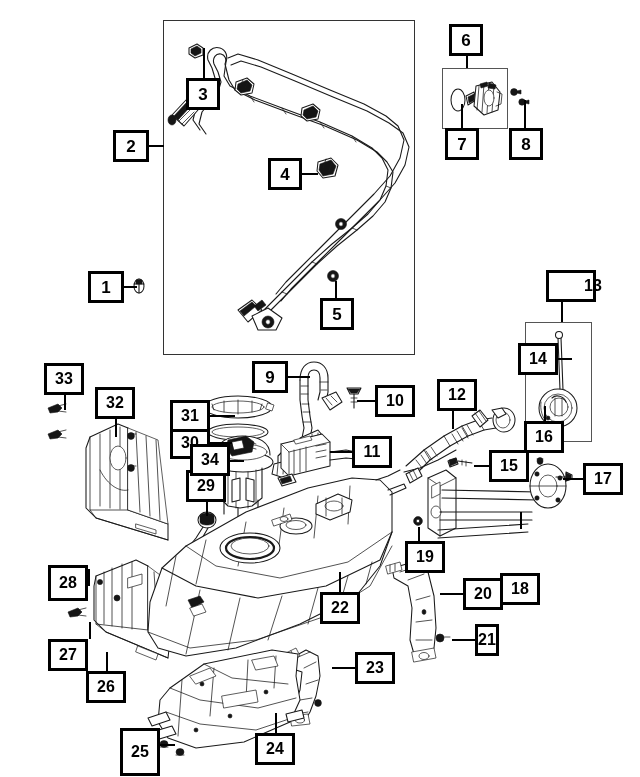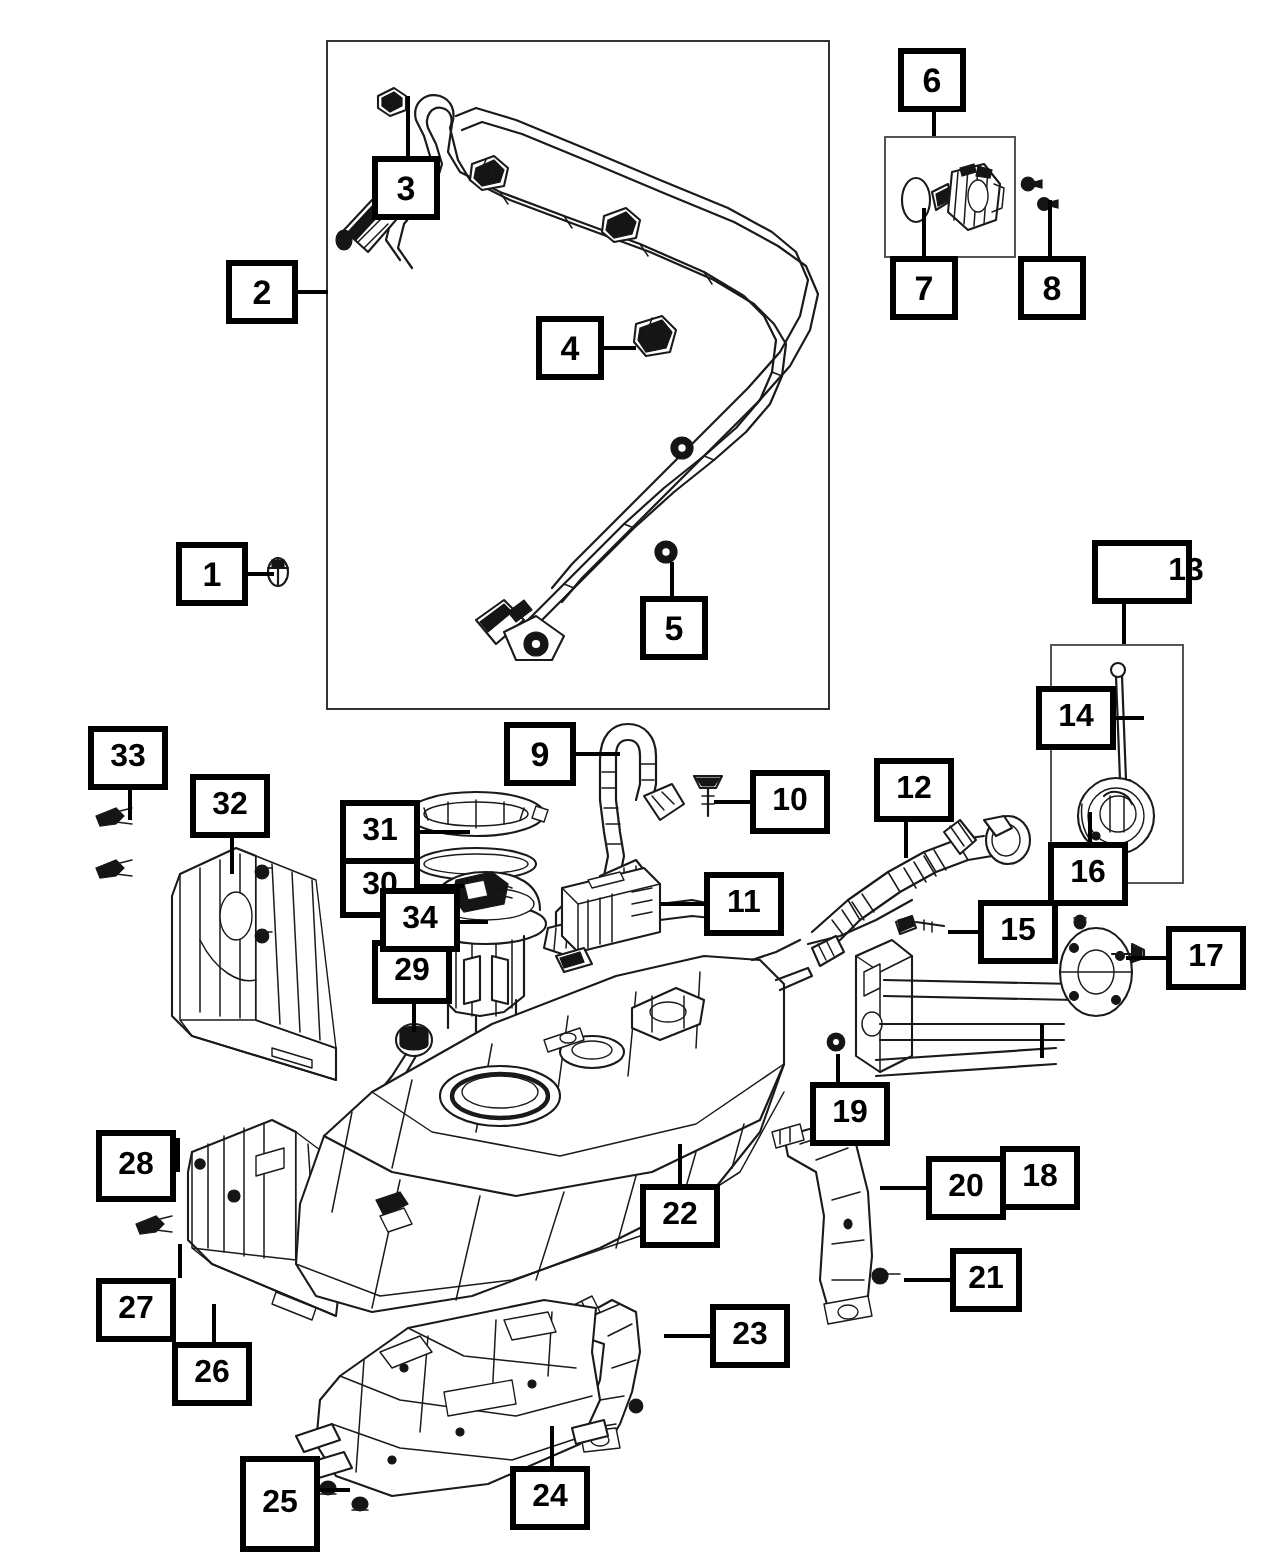--- a/index.html
+++ b/index.html
@@ -477,21 +477,21 @@
   <div class="callout sm" style="left:352px;top:436px;width:40px;height:32px;">11</div>
   <div class="callout sm" style="left:437px;top:379px;width:40px;height:32px;">12</div>
   <div class="callout sm" style="left:546px;top:270px;width:38px;height:32px;padding-left:44px;">13</div>
   <div class="callout sm" style="left:518px;top:343px;width:40px;height:32px;">14</div>
   <div class="callout sm" style="left:489px;top:450px;width:40px;height:32px;">15</div>
   <div class="callout sm" style="left:524px;top:421px;width:40px;height:32px;">16</div>
   <div class="callout sm" style="left:583px;top:463px;width:40px;height:32px;">17</div>
   <div class="callout sm" style="left:500px;top:529px;width:40px;height:32px;margin-top:44px;">18</div>
   <div class="callout sm" style="left:405px;top:541px;width:40px;height:32px;">19</div>
   <div class="callout sm" style="left:463px;top:578px;width:40px;height:32px;">20</div>
-  <div class="callout sm" style="left:475px;top:624px;width:36px;height:32px;">21</div>
+  <div class="callout sm" style="left:475px;top:624px;width:24px;height:32px;">21</div>
   <div class="callout sm" style="left:320px;top:592px;width:40px;height:32px;">22</div>
   <div class="callout sm" style="left:355px;top:652px;width:40px;height:32px;">23</div>
   <div class="callout sm" style="left:255px;top:733px;width:40px;height:32px;">24</div>
   <div class="callout sm" style="left:120px;top:728px;width:40px;height:48px;">25</div>
   <div class="callout sm" style="left:86px;top:671px;width:40px;height:32px;">26</div>
   <div class="callout sm" style="left:48px;top:639px;width:40px;height:32px;">27</div>
   <div class="callout sm" style="left:48px;top:537px;width:40px;height:36px;margin-top:28px;">28</div>
   <div class="callout sm" style="left:186px;top:470px;width:40px;height:32px;">29</div>
   <div class="callout sm" style="left:170px;top:427px;width:40px;height:32px;">30</div>
   <div class="callout sm" style="left:170px;top:400px;width:40px;height:32px;">31</div>

